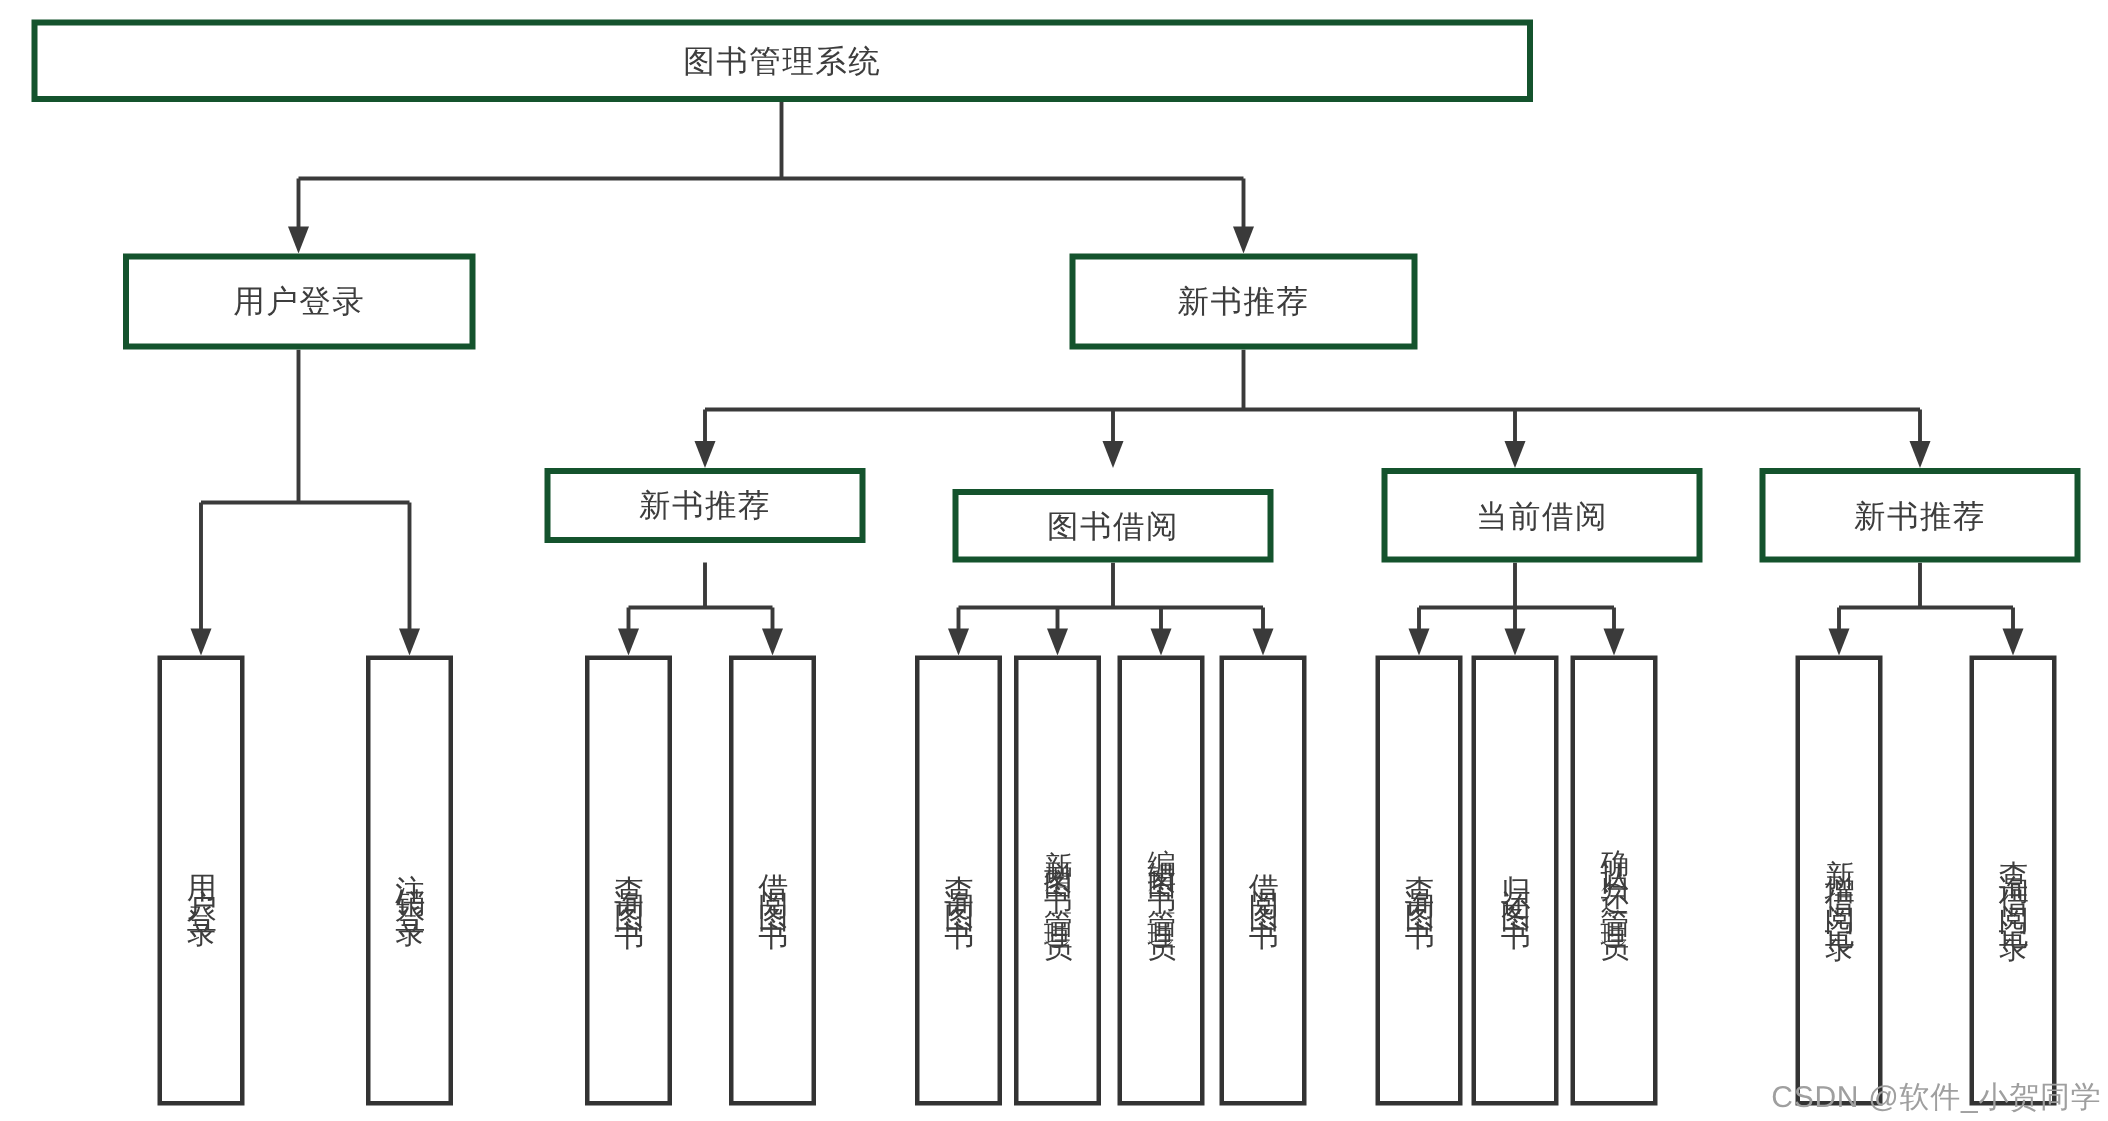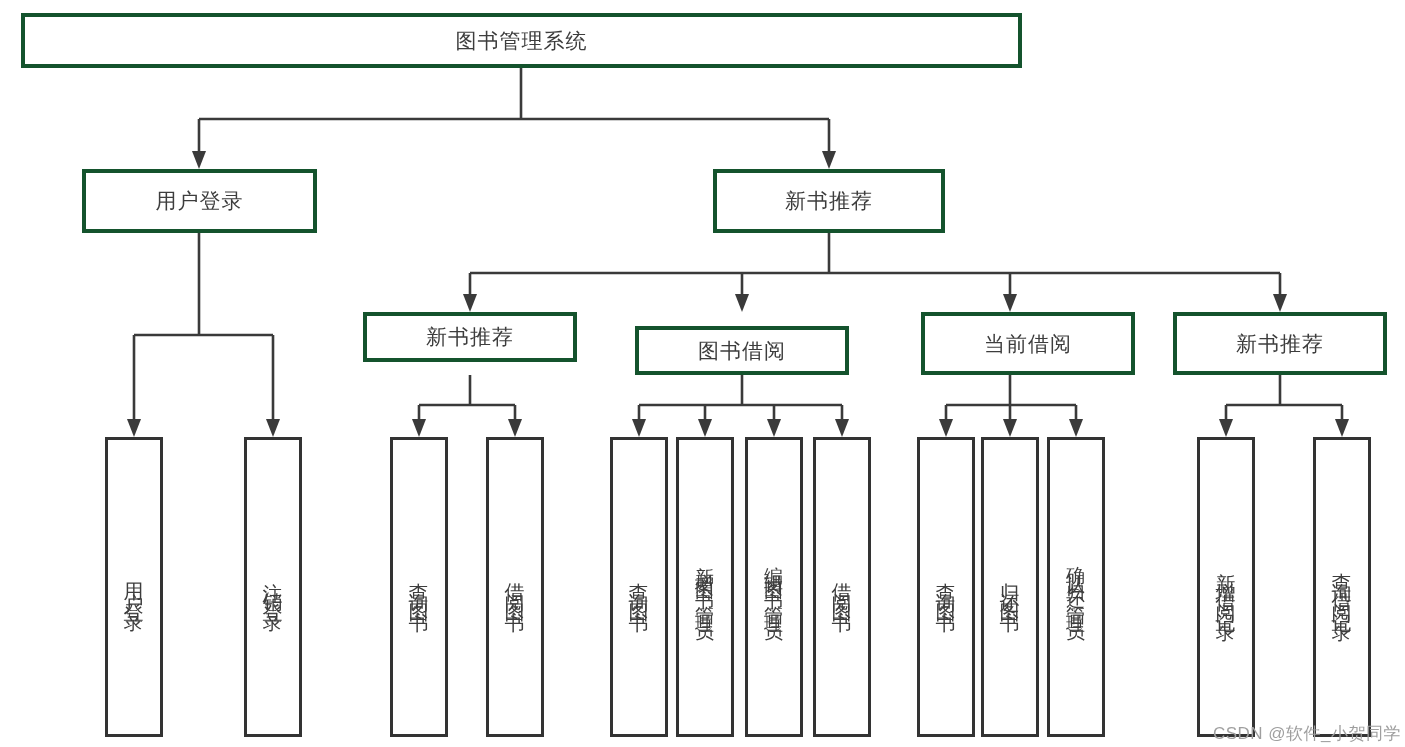--- a/index.html
+++ b/index.html
@@ -67,21 +67,21 @@
     white-space: nowrap;
   }
   .vbox.tight span {
     font-size: 19px;
     letter-spacing: 8px;
   }
   .watermark {
     position: absolute;
     right: 4px;
     bottom: 2px;
-    font-size: 17px;
+    font-size: 20px;
     color: #9f9f9f;
     letter-spacing: 0.5px;
     z-index: 5;
     white-space: nowrap;
   }
 </style>
 </head>
 <body>
 
 <div class="stage">

